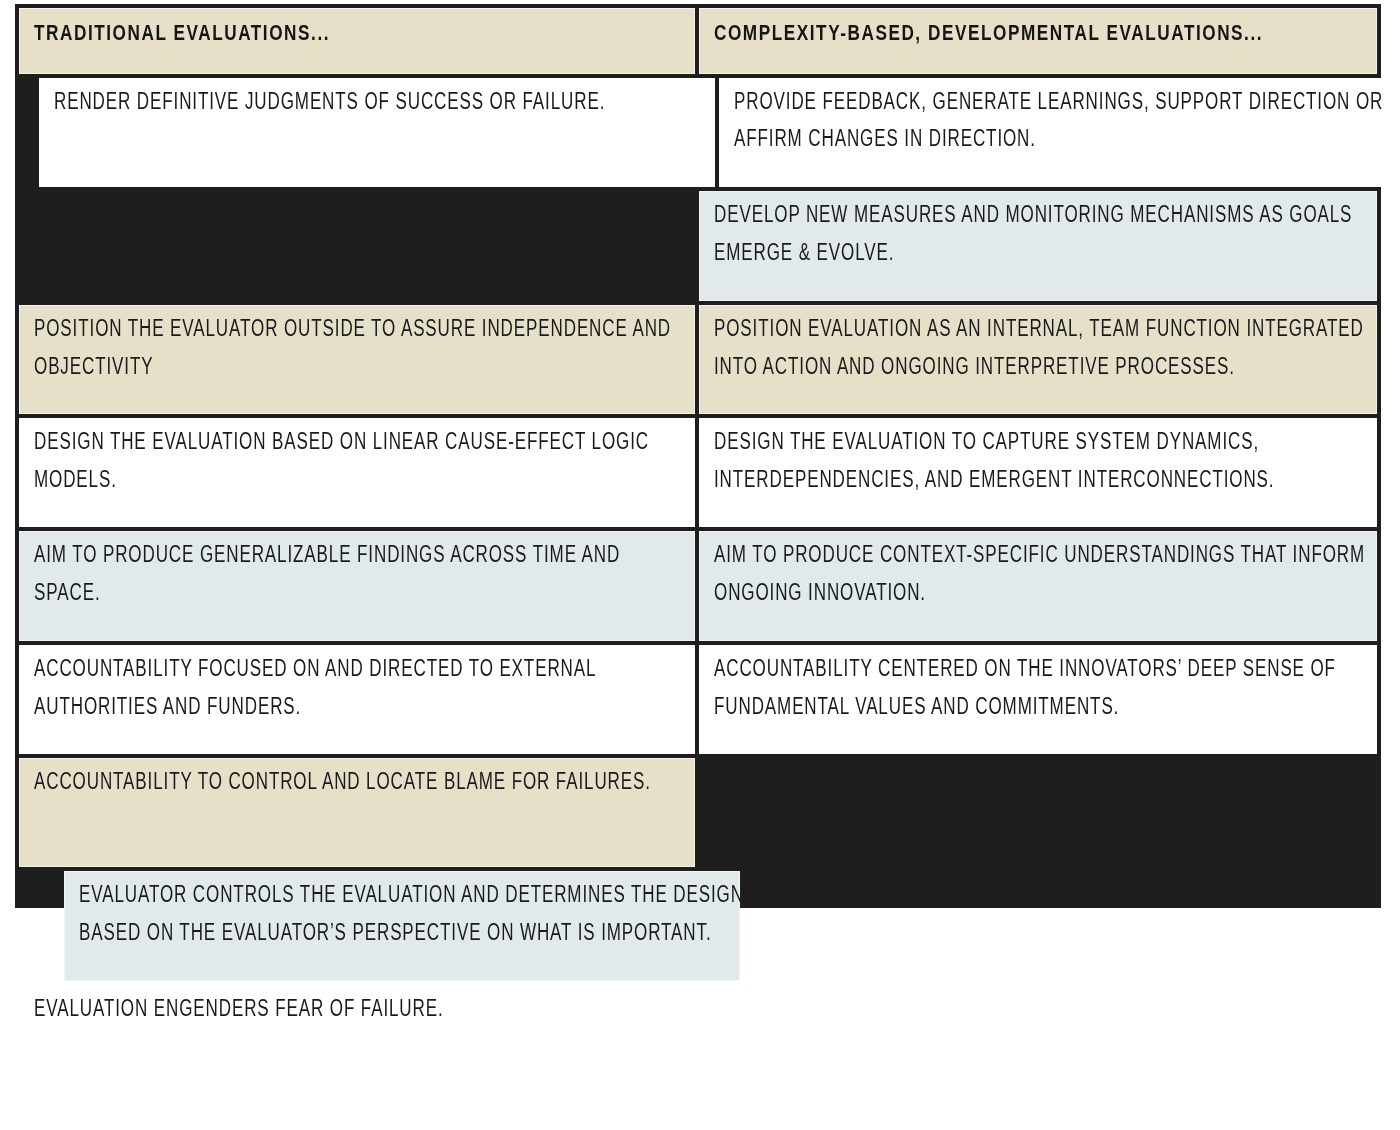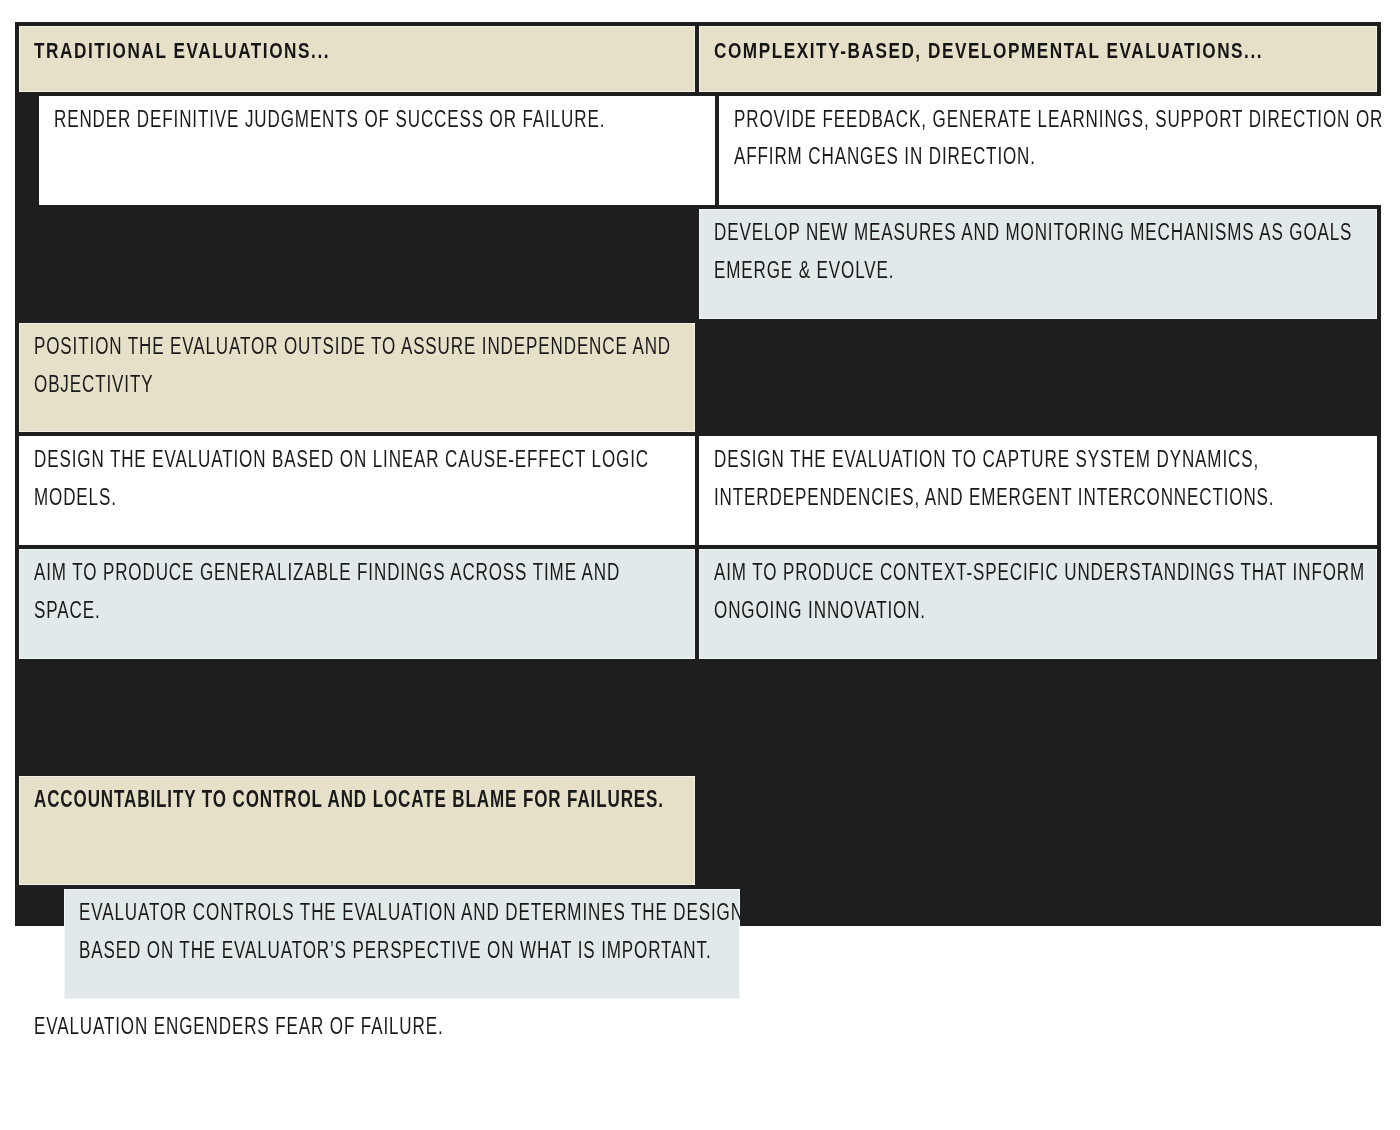--- a/index.html
+++ b/index.html
@@ -10,21 +10,21 @@
     body {
       width: 1400px;
       height: 1130px;
       position: relative;
       overflow: hidden;
       font-family: "Liberation Sans", sans-serif;
     }
     .table {
       position: absolute;
       left: 15px;
-      top: 22px;
+      top: 4px;
       width: 1366px;
       height: 904px;
       background: #1e1e1e;
       box-sizing: border-box;
     }
     .row {
       position: absolute;
       left: 0;
       width: 1366px;
     }
@@ -89,20 +89,24 @@
       <span class="line" style="top:10px;">DEVELOP NEW MEASURES AND MONITORING MECHANISMS AS GOALS</span>
       <span class="line" style="top:48px;">EMERGE &amp; EVOLVE.</span>
     </div>
   </div>
 
   <div class="row" style="top:301px;height:109px;">
     <div class="cell left bg-tan">
       <span class="line" style="top:10px;">POSITION THE EVALUATOR OUTSIDE TO ASSURE INDEPENDENCE AND</span>
       <span class="line" style="top:48px;">OBJECTIVITY</span>
     </div>
+    <div class="cell right bg-tan">
+      <span class="line" style="top:10px;">POSITION EVALUATION AS AN INTERNAL, TEAM FUNCTION INTEGRATED</span>
+      <span class="line" style="top:48px;">INTO ACTION AND ONGOING INTERPRETIVE PROCESSES.</span>
+    </div>
   </div>
 
   <div class="row" style="top:414px;height:109px;">
     <div class="cell left bg-white">
       <span class="line" style="top:10px;">DESIGN THE EVALUATION BASED ON LINEAR CAUSE-EFFECT LOGIC</span>
       <span class="line" style="top:48px;">MODELS.</span>
     </div>
     <div class="cell right bg-white">
       <span class="line" style="top:10px;">DESIGN THE EVALUATION TO CAPTURE SYSTEM DYNAMICS,</span>
       <span class="line" style="top:48px;">INTERDEPENDENCIES, AND EMERGENT INTERCONNECTIONS.</span>
@@ -113,22 +117,32 @@
     <div class="cell left bg-blue">
       <span class="line" style="top:10px;">AIM TO PRODUCE GENERALIZABLE FINDINGS ACROSS TIME AND</span>
       <span class="line" style="top:48px;">SPACE.</span>
     </div>
     <div class="cell right bg-blue">
       <span class="line" style="top:10px;">AIM TO PRODUCE CONTEXT-SPECIFIC UNDERSTANDINGS THAT INFORM</span>
       <span class="line" style="top:48px;">ONGOING INNOVATION.</span>
     </div>
   </div>
 
+  <div class="row" style="top:641px;height:109px;">
+    <div class="cell left bg-white">
+      <span class="line" style="top:10px;">ACCOUNTABILITY FOCUSED ON AND DIRECTED TO EXTERNAL</span>
+      <span class="line" style="top:48px;">AUTHORITIES AND FUNDERS.</span>
+    </div>
+    <div class="cell right bg-white">
+      <span class="line" style="top:10px;">ACCOUNTABILITY CENTERED ON THE INNOVATORS’ DEEP SENSE OF</span>
+      <span class="line" style="top:48px;">FUNDAMENTAL VALUES AND COMMITMENTS.</span>
+    </div>
+  </div>
 
-  <div class="row" style="top:754px;height:109px;font-weight:bold;">
+  <div class="row" style="top:754px;height:109px;">
     <div class="cell left bg-tan">
       <span class="line" style="top:10px;">ACCOUNTABILITY TO CONTROL AND LOCATE BLAME FOR FAILURES.</span>
     </div>
   </div>
 
   <div class="row" style="top:867px;height:110px;margin-left:45px;">
     <div class="cell left bg-blue">
       <span class="line" style="top:10px;">EVALUATOR CONTROLS THE EVALUATION AND DETERMINES THE DESIGN</span>
       <span class="line" style="top:48px;">BASED ON THE EVALUATOR’S PERSPECTIVE ON WHAT IS IMPORTANT.</span>
     </div>

